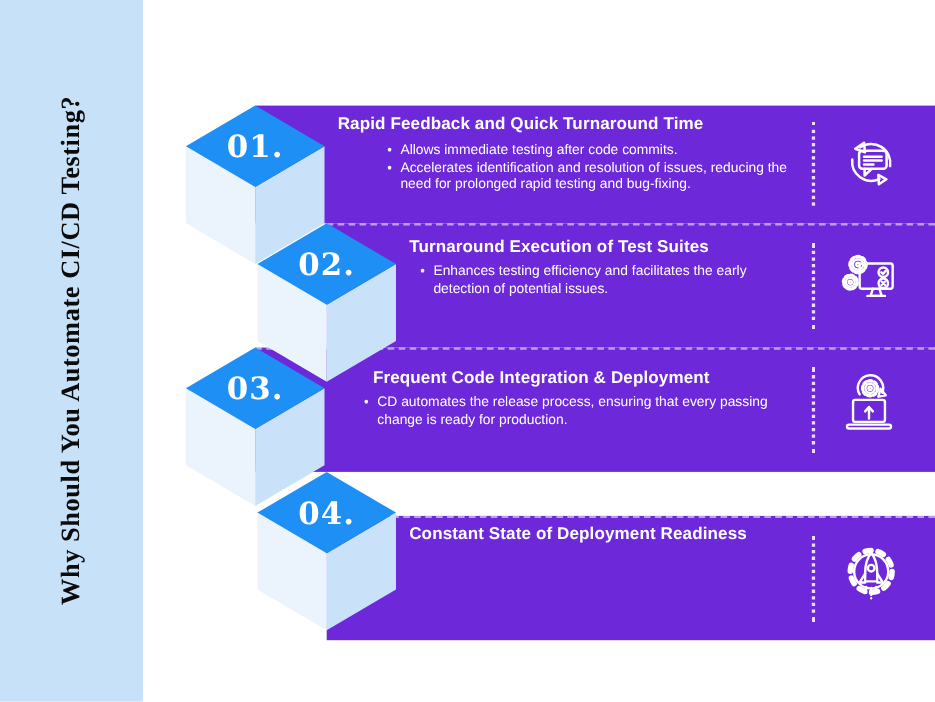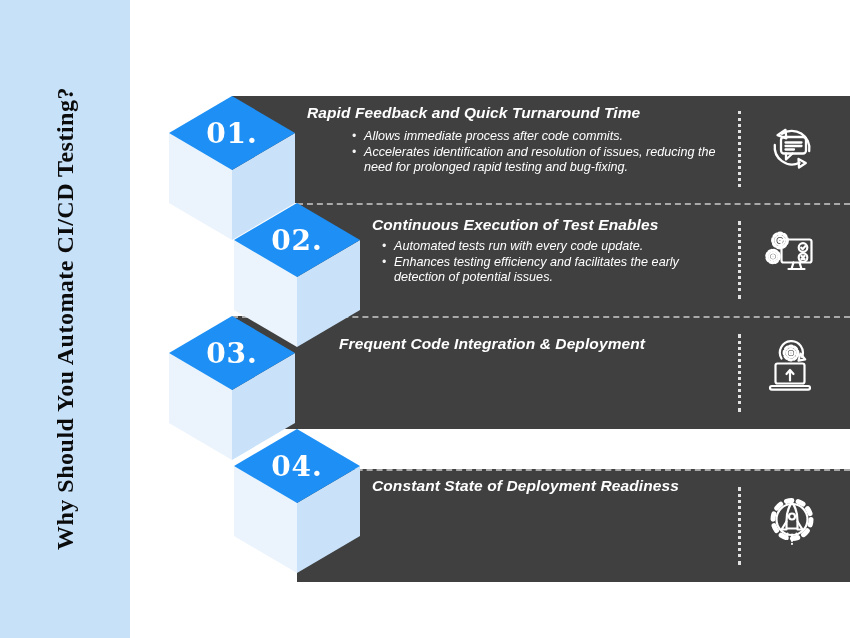--- a/index.html
+++ b/index.html
@@ -13,21 +13,21 @@
   .sidebar{position:absolute;left:0;top:0;width:130px;height:638px;background:#C7E1F9;}
   .vertical-title{
     position:absolute;left:0;top:0;width:130px;height:638px;margin:0;
     display:flex;align-items:center;justify-content:center;
     writing-mode:vertical-rl;transform:rotate(180deg);
     font-family:"Liberation Serif",serif;font-weight:bold;font-size:24px;
     color:#0b0b0b;letter-spacing:.5px;white-space:nowrap;
   }
 
   
-  .bar{position:absolute;background:#404040;font-style:italic;}
+  .bar{position:absolute;background:#6d28d9;}
   .bar-1{left:232px;top:96px;width:618px;height:107px;}
   .bar-2{left:297px;top:203px;width:553px;height:113px;}
   .bar-3{left:232px;top:316px;width:618px;height:113px;}
   .bar-4{left:297px;top:429px;width:553px;height:113px;margin-top:40px;}
   .bar-2::before,.bar-3::before,.bar-4::before{
     content:"";position:absolute;top:0;left:0;right:0;
     border-top:2px dashed rgba(255,255,255,.55);
   }
 
   .bar h2{
@@ -74,43 +74,42 @@
 
 <div class="canvas">
 
   <aside class="sidebar">
     <h1 class="vertical-title">Why Should You Automate CI/CD Testing?</h1>
   </aside>
 
   <section class="bar bar-1">
     <h2>Rapid Feedback and Quick Turnaround Time</h2>
     <ul>
-      <li>Allows immediate process after code commits.</li>
+      <li>Allows immediate testing after code commits.</li>
       <li>Accelerates identification and resolution of issues, reducing the need for prolonged rapid testing and bug-fixing.</li>
     </ul>
     <div class="dotline"></div>
     <div class="iconbox">
       <svg viewBox="0 0 64 64">
         <g fill="none" stroke="#fff" stroke-width="2.3" stroke-linecap="round" stroke-linejoin="round">
           <path d="M14.8 28 A17.5 17.5 0 0 0 39.5 45.8"></path>
           <path d="M49.2 34 A17.5 17.5 0 0 0 22 16.9"></path>
           <rect x="21" y="20" width="25" height="16.5" rx="3"></rect>
           <path d="M26 36.5 V42.5 L32.5 36.5"></path>
           <path d="M25.5 25.5 H41.5 M25.5 29 H41.5 M25.5 32.5 H34"></path>
           <path d="M38.5 42 L45.8 46 L39 50.5 Z"></path>
           <path d="M25.5 12.8 L17.5 18.2 L26.3 21.4 Z"></path>
         </g>
       </svg>
     </div>
   </section>
 
   <section class="bar bar-2">
-    <h2>Continuous Execution of Test Enables</h2>
-    <ul>
-      <li>Automated tests run with every code update.</li>
+    <h2>Turnaround Execution of Test Suites</h2>
+    <ul>
       <li>Enhances testing efficiency and facilitates the early detection of potential issues.</li>
     </ul>
     <div class="dotline"></div>
     <div class="iconbox">
       <svg viewBox="0 0 64 64">
         <g fill="none" stroke="#fff" stroke-width="2.2" stroke-linecap="round" stroke-linejoin="round">
           <rect x="21.5" y="12.5" width="30" height="23" rx="2"></rect>
           <path d="M33.5 35.5 L31.5 42 H41.5 L39.5 35.5"></path>
           <path d="M28.5 42 H44.5"></path>
           <circle cx="43" cy="20.5" r="4.3"></circle>
@@ -124,20 +123,21 @@
           <circle cx="13" cy="29.5" r="3.9"></circle>
           <circle cx="13" cy="29.5" r="1.4"></circle>
         </g>
       </svg>
     </div>
   </section>
 
   <section class="bar bar-3">
     <h2>Frequent Code Integration &amp; Deployment</h2>
     <ul>
+      <li>CD automates the release process, ensuring that every passing change is ready for production.</li>
     </ul>
     <div class="dotline"></div>
     <div class="iconbox">
       <svg viewBox="0 0 64 64">
         <g fill="none" stroke="#fff" stroke-width="2.2" stroke-linecap="round" stroke-linejoin="round">
           <rect x="15.5" y="23.5" width="29" height="20" rx="2"></rect>
           <rect x="10" y="46" width="40" height="3.6" rx="1.8"></rect>
           <path d="M30 40.5 V31"></path>
           <path d="M26.5 34 L30 30 L33.5 34"></path>
           <circle cx="31" cy="13" r="6.8" stroke-dasharray="2.6 2.5" stroke-width="3.2"></circle>

